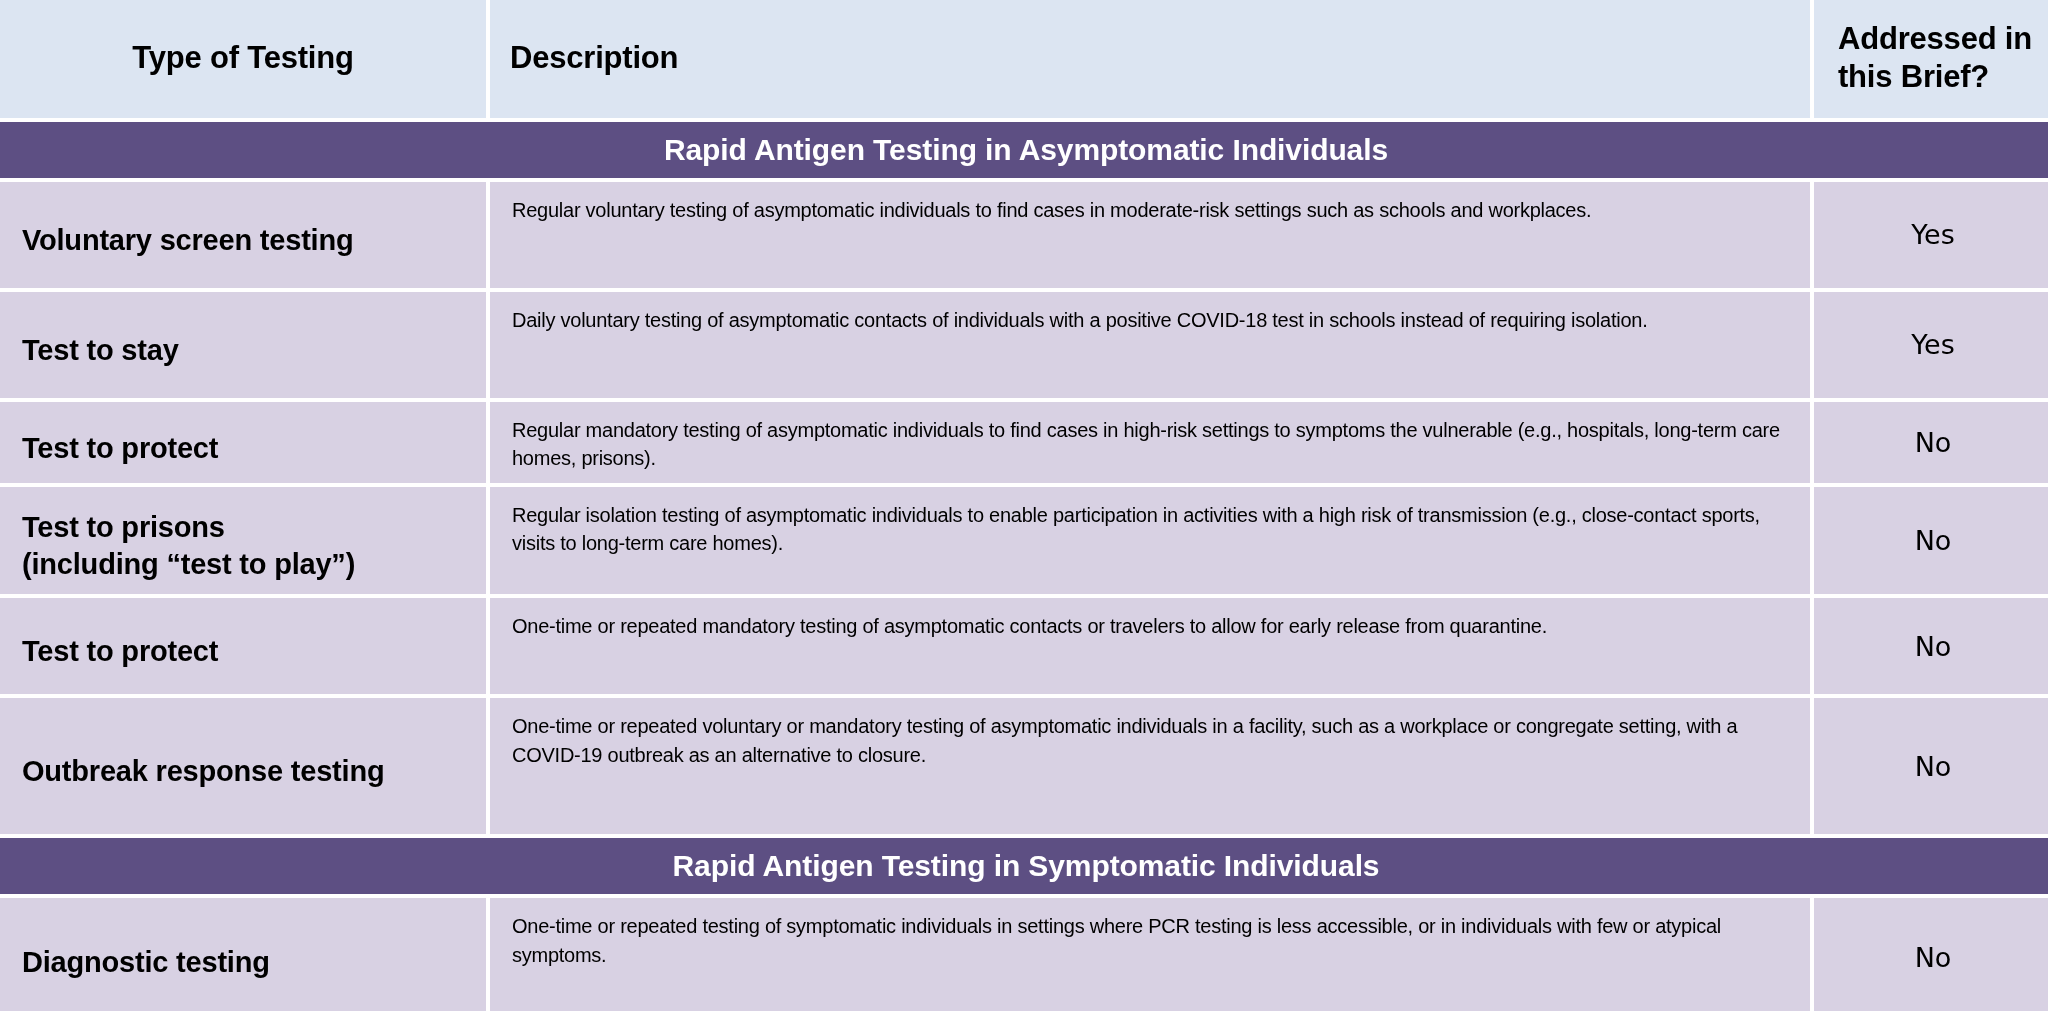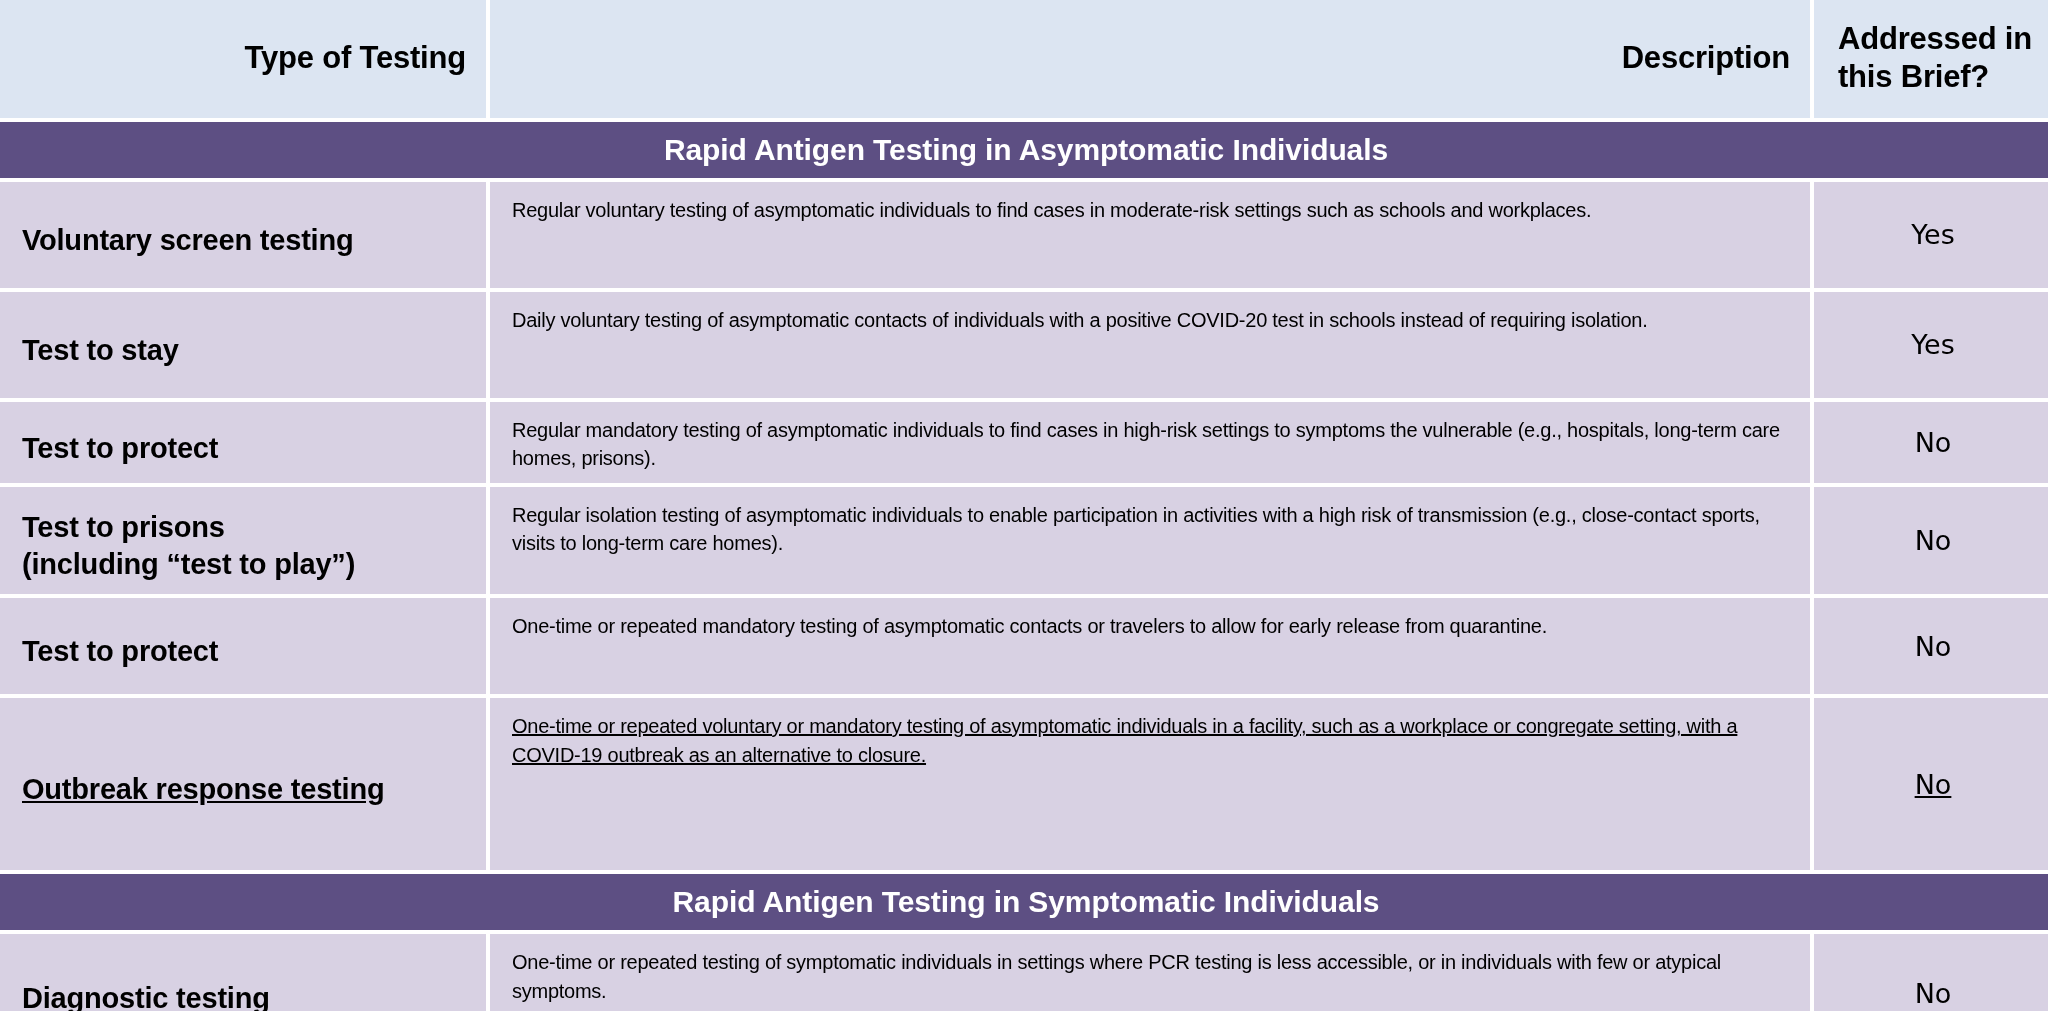--- a/index.html
+++ b/index.html
@@ -42,22 +42,22 @@
     font-size: 31px;
     line-height: 1.22;
     padding: 12px 20px 14px 20px;
     vertical-align: middle;
     border: 0;
     height: 118px;
     box-sizing: border-box;
     font-stretch: condensed;
     letter-spacing: -0.2px;
   }
-  th.hdr-type      { text-align: right; margin-left: 16px; }
-  th.hdr-desc      { text-align: right; }
+  th.hdr-type      { text-align: center; margin-left: 16px; }
+  th.hdr-desc      { text-align: left; }
   th.hdr-addressed { text-align: left; padding-left: 24px; }
 
   
   td.section {
     background: #5d4f83;
     color: #ffffff;
     font-weight: bold;
     font-size: 30px;
     text-align: center;
     vertical-align: middle;
@@ -103,21 +103,21 @@
     font-family: "DejaVu Sans", sans-serif;
     font-size: 27px;
   }
 
   
   tr.r-1 td { height: 106px; }
   tr.r-2 td { height: 106px; }
   tr.r-3 td { height: 78px; }
   tr.r-4 td { height: 100px; }
   tr.r-5 td { height: 96px; }
-  tr.r-6 td { height: 172px; text-decoration: underline; }
+  tr.r-6 td { height: 136px; }
   tr.r-7 td { height: 118px; }
 </style>
 </head>
 <body>
 
 <div class="table-wrap">
   <table class="testing-table">
     <colgroup>
       <col class="col-type">
       <col class="col-desc">
@@ -137,21 +137,21 @@
       </tr>
 
       <tr class="r-1">
         <td class="cell type-cell">Voluntary screen testing</td>
         <td class="cell desc-cell">Regular voluntary testing of asymptomatic individuals to find cases in moderate-risk settings such as schools and workplaces.</td>
         <td class="cell addressed-cell">Yes</td>
       </tr>
 
       <tr class="r-2">
         <td class="cell type-cell">Test to stay</td>
-        <td class="cell desc-cell">Daily  voluntary testing of asymptomatic contacts of individuals with a positive COVID-20 test in schools instead of requiring isolation.</td>
+        <td class="cell desc-cell">Daily  voluntary testing of asymptomatic contacts of individuals with a positive COVID-18 test in schools instead of requiring isolation.</td>
         <td class="cell addressed-cell">Yes</td>
       </tr>
 
       <tr class="r-3">
         <td class="cell type-cell">Test to protect</td>
         <td class="cell desc-cell">Regular mandatory testing of asymptomatic individuals to find cases in high-risk settings to symptoms the vulnerable (e.g., hospitals, long-term care homes, prisons).</td>
         <td class="cell addressed-cell">No</td>
       </tr>
 
       <tr class="r-4">

